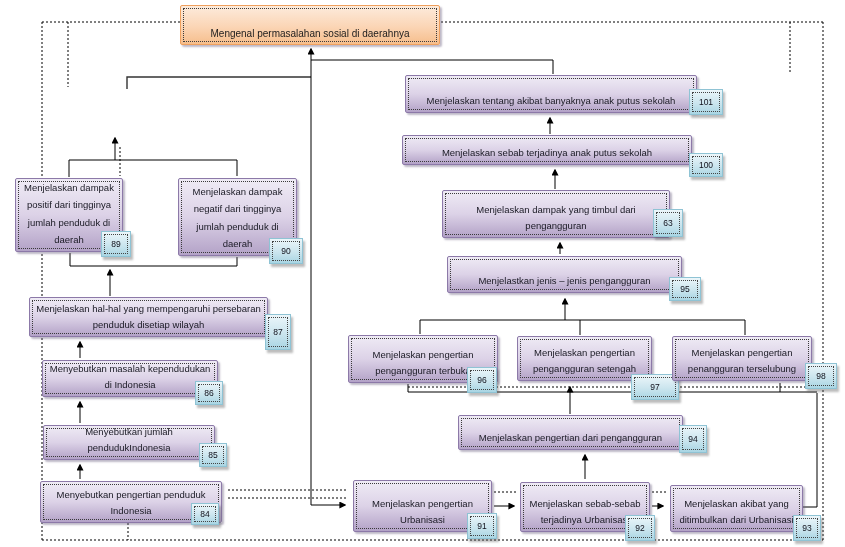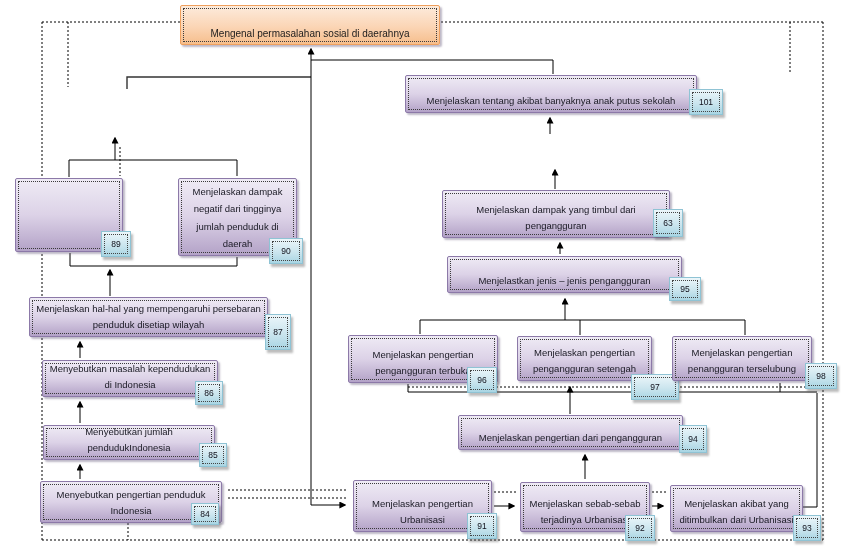--- a/index.html
+++ b/index.html
@@ -89,20 +89,21 @@
       <path d="M408,387 H810"></path>
     </g>
   </svg>
 
   <div class="node goal" style="left:180px;top:5px;width:260px;height:40px">
     <div class="node-text">Mengenal permasalahan  sosial di daerahnya</div>
   </div>
 
 
   <div class="node" style="left:15px;top:178px;width:108px;height:74px;line-height:1.85">
+    <div class="node-text">Menjelaskan dampak positif  dari tingginya jumlah penduduk  di daerah</div>
     <div class="tag" style="left:85px;top:52px;width:30px;height:26px">89</div>
   </div>
 
   <div class="node" style="left:178px;top:178px;width:119px;height:78px;line-height:1.85">
     <div class="node-text">Menjelaskan dampak negatif dari tingginya jumlah penduduk  di daerah</div>
     <div class="tag" style="left:90px;top:59px;width:34px;height:26px">90</div>
   </div>
 
   <div class="node" style="left:29px;top:297px;width:239px;height:40px">
     <div class="node-text">Menjelaskan hal-hal yang mempengaruhi  persebaran penduduk  disetiap  wilayah</div>
@@ -122,20 +123,24 @@
   <div class="node" style="left:40px;top:481px;width:182px;height:42px">
     <div class="node-text">Menyebutkan pengertian  penduduk Indonesia</div>
     <div class="tag" style="left:150px;top:21px;width:28px;height:22px">84</div>
   </div>
 
   <div class="node" style="left:405px;top:75px;width:292px;height:38px">
     <div class="node-text">Menjelaskan tentang  akibat banyaknya anak putus  sekolah</div>
     <div class="tag" style="left:283px;top:13px;width:34px;height:26px">101</div>
   </div>
 
+  <div class="node" style="left:402px;top:135px;width:290px;height:30px">
+    <div class="node-text">Menjelaskan sebab terjadinya anak putus  sekolah</div>
+    <div class="tag" style="left:286px;top:17px;width:34px;height:24px">100</div>
+  </div>
 
   <div class="node" style="left:442px;top:190px;width:228px;height:48px">
     <div class="node-text">Menjelaskan dampak  yang timbul dari pengangguran</div>
     <div class="tag" style="left:210px;top:18px;width:30px;height:28px">63</div>
   </div>
 
   <div class="node" style="left:447px;top:256px;width:235px;height:37px">
     <div class="node-text">Menjelastkan  jenis – jenis pengangguran</div>
     <div class="tag" style="left:221px;top:20px;width:32px;height:24px">95</div>
   </div>

